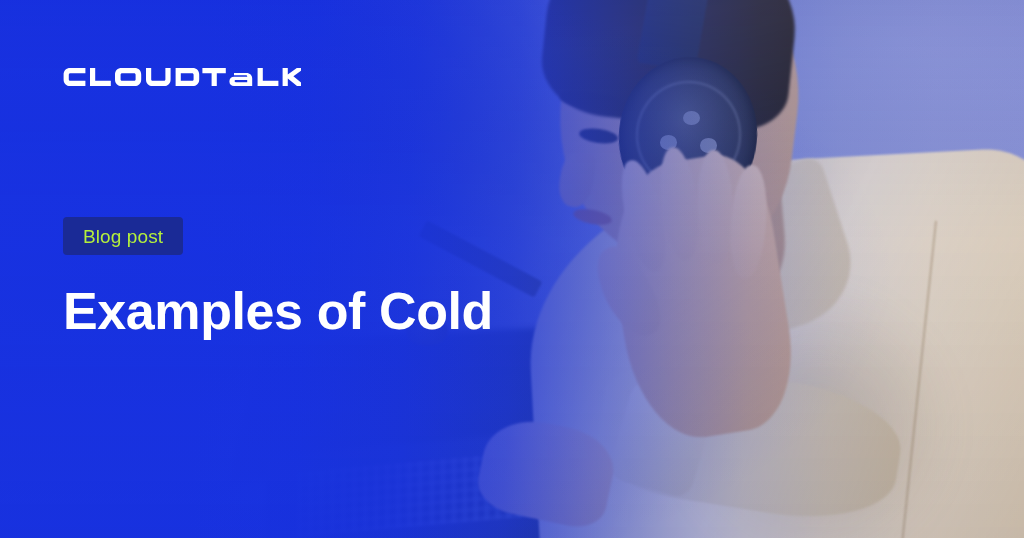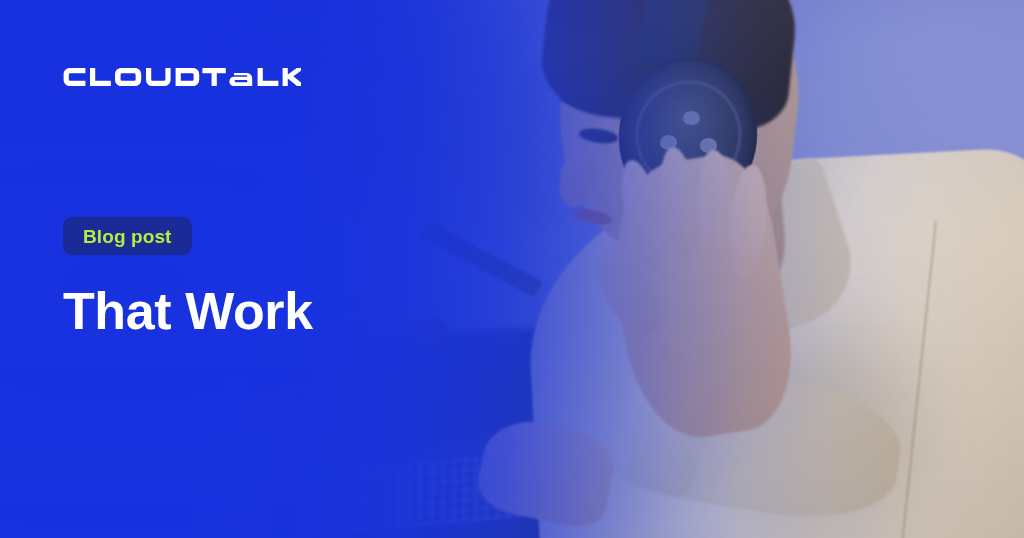--- a/index.html
+++ b/index.html
@@ -291,23 +291,23 @@
     display:flex; align-items:center;
   }
   .logo svg { display:block; }
 
   
   .badge {
     position:absolute; left:63px; top:217px;
     display:inline-flex; align-items:center; justify-content:center;
     height:38px; padding:0 20px;
     background:#1a2a96;
-    border-radius:9px;
+    border-radius:4px;
     color:#b4ef3c;
-    font-size:19px; font-weight:700;
+    font-size:19px; font-weight:400;
     letter-spacing:.1px;
     line-height:1;
     white-space:nowrap;
   }
 
   
   .headline {
     position:absolute; left:63px; top:278px;
     width:560px;
     color:#ffffff;
@@ -394,17 +394,17 @@
           <path d="M194.6 8.0h5.2v12.8h15.6V26.0h-20.8V8.0z"></path>
 
           <path d="M219.6 8.0h5.2v6.4l9.0-6.4h8.0l-11.4 8.2 11.8 9.8h-8.2l-9.2-7.6V26.0h-5.2V8.0z"></path>
         </g>
       </svg>
     </div>
 
     <div class="badge">Blog post</div>
 
     <h1 class="headline">
-      <span class="ln">That Work</span>
+      <span class="ln">Examples of Cold</span>
     </h1>
 
   </div>
 </div>
 
 </body></html>

